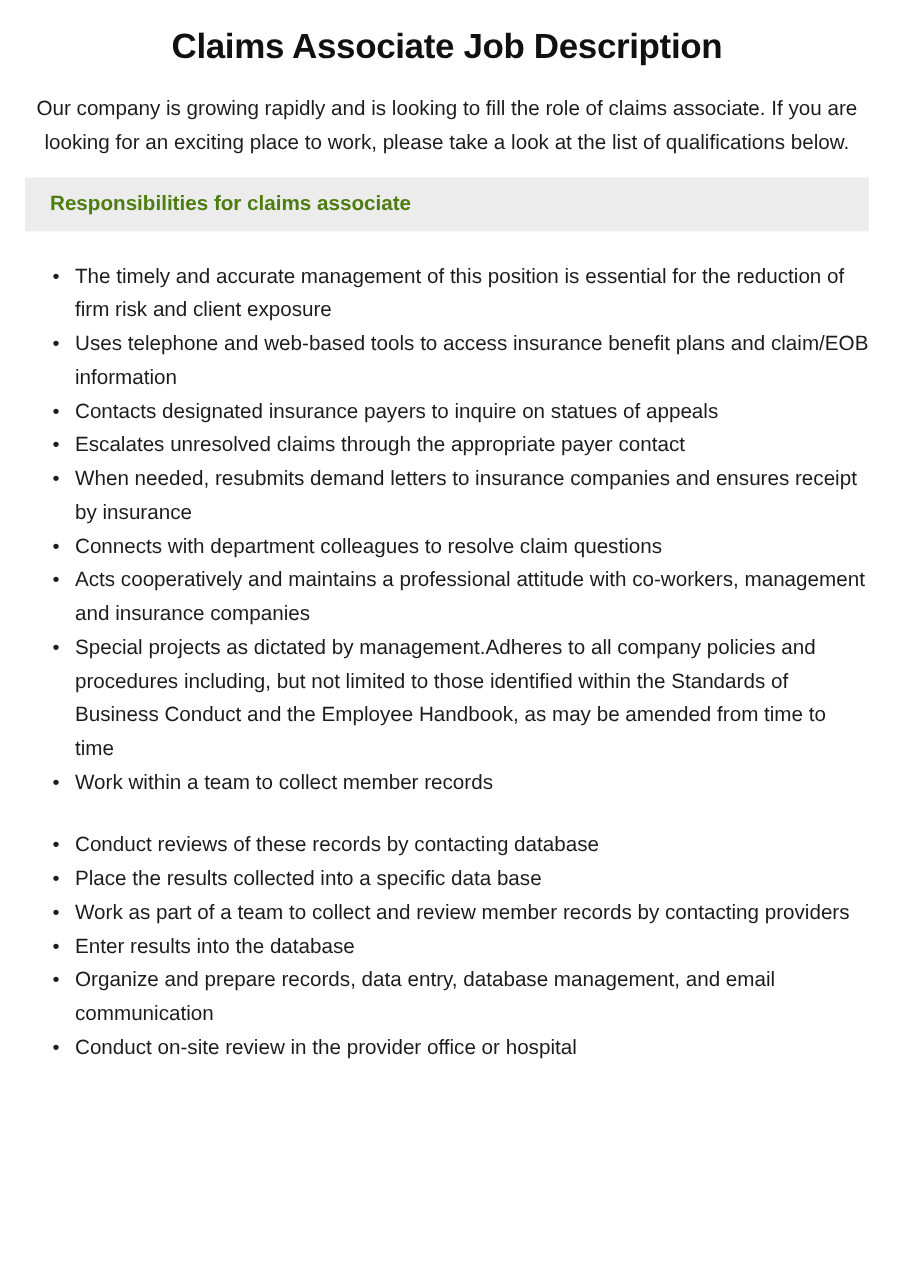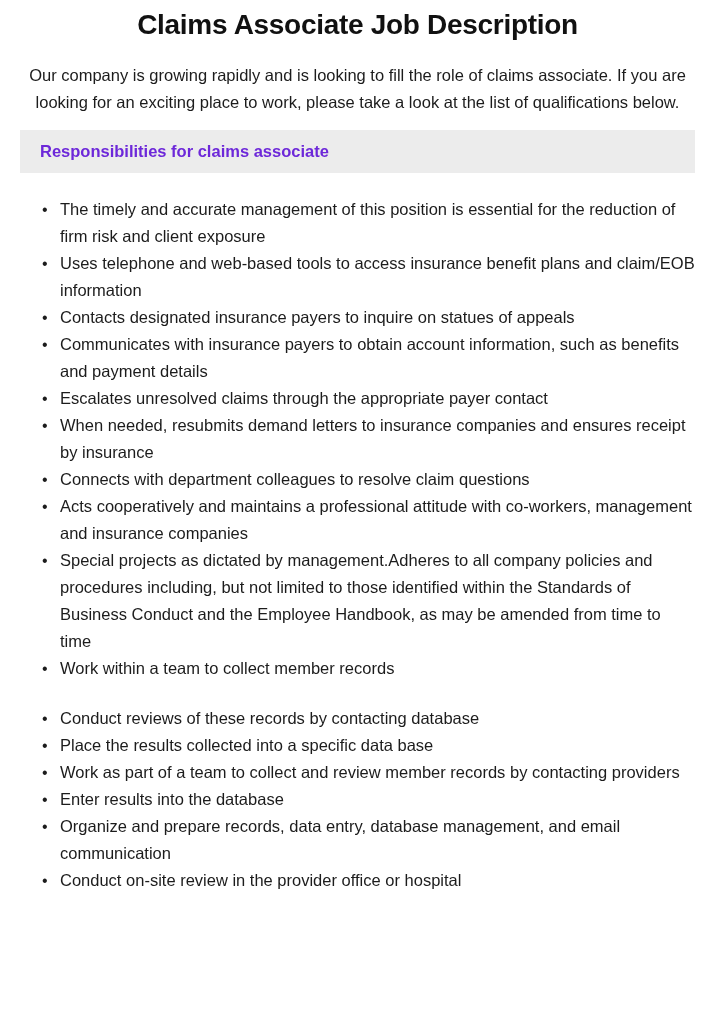--- a/index.html
+++ b/index.html
@@ -8,21 +8,21 @@
     background: #ffffff;
   }
   body {
     width: 720px;
     height: 1025px;
     font-family: "Liberation Sans", sans-serif;
     color: #1c1c1c;
     overflow: hidden;
   }
   .doc {
-    padding: 0 25px 0 20px;
+    padding: 12px 25px 0 20px;
   }
   .doc-title {
     font-size: 28px;
     font-weight: 800;
     letter-spacing: -0.3px;
     color: #111111;
     text-align: center;
     margin: 0;
     padding-top: 9px;
     line-height: 32px;
@@ -37,21 +37,21 @@
   .section-heading {
     margin-top: 14px;
     background: #ececec;
     height: 43px;
     display: flex;
     align-items: center;
     padding-left: 20px;
     box-sizing: border-box;
     font-size: 16.5px;
     font-weight: 700;
-    color: #6d28d9;
+    color: #4d7c0f;
   }
   ul.bullet-list {
     list-style: none;
     margin: 23px 0 0 0;
     padding: 0;
     font-size: 16.5px;
     line-height: 27px;
   }
   ul.bullet-list li {
     position: relative;
@@ -76,21 +76,20 @@
   <h1 class="doc-title">Claims Associate Job Description</h1>
 
   <p class="intro">Our company is growing rapidly and is looking to fill the role of claims associate. If you are looking for an exciting place to work, please take a look at the list of qualifications below.</p>
 
   <div class="section">
     <div class="section-heading">Responsibilities for claims associate</div>
     <ul class="bullet-list">
       <li>The timely and accurate management of this position is essential for the reduction of firm risk and client exposure</li>
       <li>Uses telephone and web-based tools to access insurance benefit plans and claim/EOB information</li>
       <li>Contacts designated insurance payers to inquire on statues of appeals</li>
-      <li>Communicates with insurance payers to obtain account information, such as benefits and payment details</li>
       <li>Escalates unresolved claims through the appropriate payer contact</li>
       <li>When needed, resubmits demand letters to insurance companies and ensures receipt by insurance</li>
       <li>Connects with department colleagues to resolve claim questions</li>
       <li>Acts cooperatively and maintains a professional attitude with co-workers, management and insurance companies</li>
       <li>Special projects as dictated by management.Adheres to all company policies and procedures including, but not limited to those identified within the Standards of Business Conduct and the Employee Handbook, as may be amended from time to time</li>
       <li>Work within a team to collect member records</li>
     </ul>
   </div>
 
   <div class="section">

